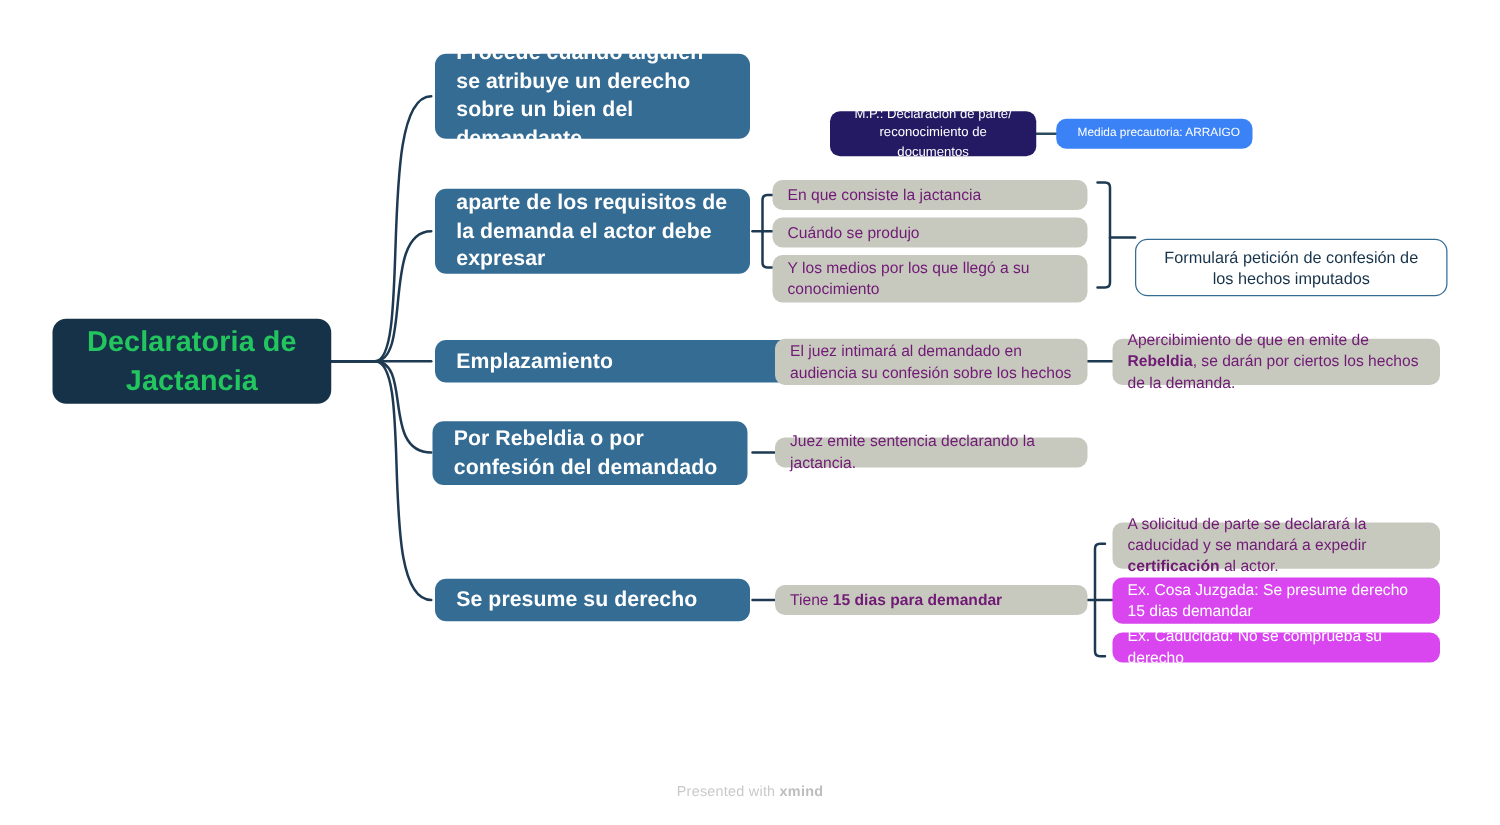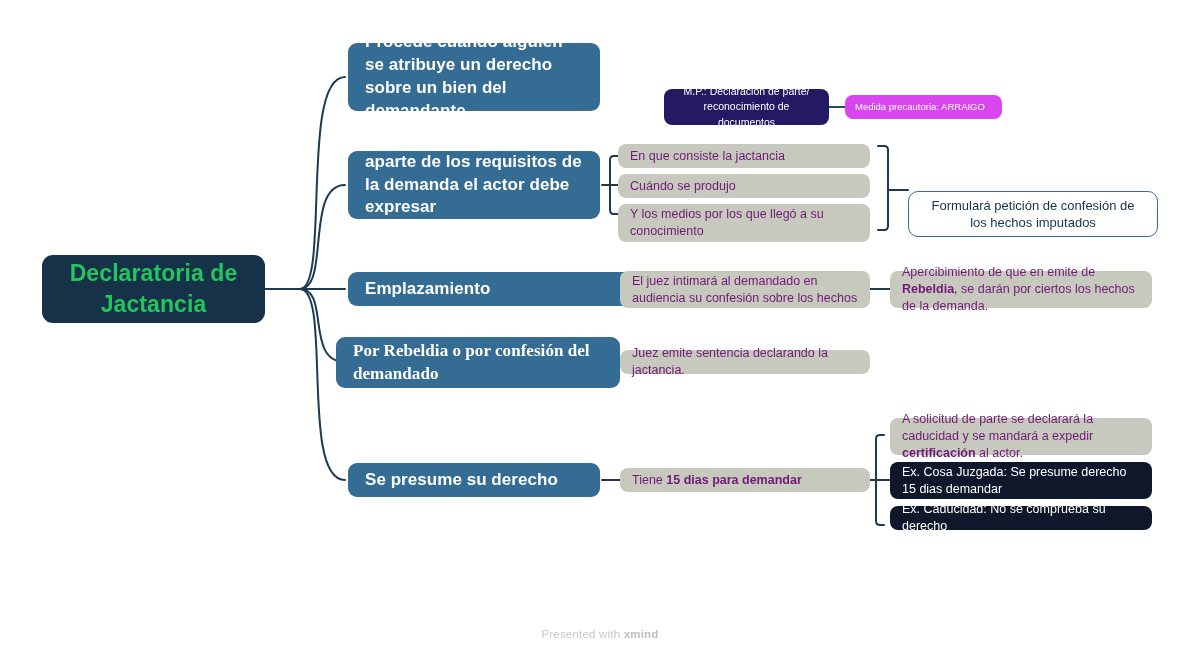--- a/index.html
+++ b/index.html
@@ -64,21 +64,21 @@
   .n-gray {
     background: #c7c9bf;
     color: #701a75;
     font-size: 12.5px;
     padding: 7px 12px;
     border-radius: 8px;
   }
 
   
   .n-blue-sm {
-    background: #0f172a;
+    background: #d946ef;
     color: #ffffff;
     font-size: 12.5px;
     padding: 7px 12px;
     border-radius: 8px;
   }
 
   
   .n-outline {
     background: #ffffff;
     color: #17334a;
@@ -96,26 +96,26 @@
     background: #241a63;
     color: #ffffff;
     font-size: 10.5px;
     text-align: center;
     justify-content: center;
     padding: 6px 10px;
     border-radius: 8px;
     line-height: 1.45;
   }
   .n-purple-sm {
-    background: #d946ef;
+    background: #3b82f6;
     color: #ffffff;
     font-size: 9.5px;
     padding: 5px 10px;
     border-radius: 8px;
-    text-align: left;
+    text-align: right;
   }
 
   .footer {
     position: absolute;
     left: 0;
     right: 0;
     top: 628px;
     text-align: center;
     font-size: 11.5px;
     color: #c9c9c9;
@@ -192,21 +192,21 @@
   <div class="node n-gray" style="left:620px; top:271px; width:250px; height:37px;">
     <span class="txt">El juez intimará al demandado en audiencia su confesión sobre los hechos</span>
   </div>
 
   <div class="node n-gray" style="left:890px; top:271px; width:262px; height:37px;">
     <span class="txt">
       <span>Apercibimiento de que en emite de </span><b class="em">Rebeldia</b><span>, se darán por ciertos los hechos de la demanda.</span>
     </span>
   </div>
 
-  <div class="node n-blue" style="left:336px; top:337px; width:284px; height:51px;font-family:Liberation Serif, serif;">
+  <div class="node n-blue" style="left:346px; top:337px; width:252px; height:51px;">
     <span class="txt">Por Rebeldia o por confesión del demandado</span>
   </div>
 
   <div class="node n-gray" style="left:620px; top:350px; width:250px; height:24px;">
     <span class="txt">Juez emite sentencia declarando la jactancia.</span>
   </div>
 
   <div class="node n-blue" style="left:348px; top:463px; width:252px; height:34px;">
     <span class="txt">Se presume su derecho</span>
   </div>

